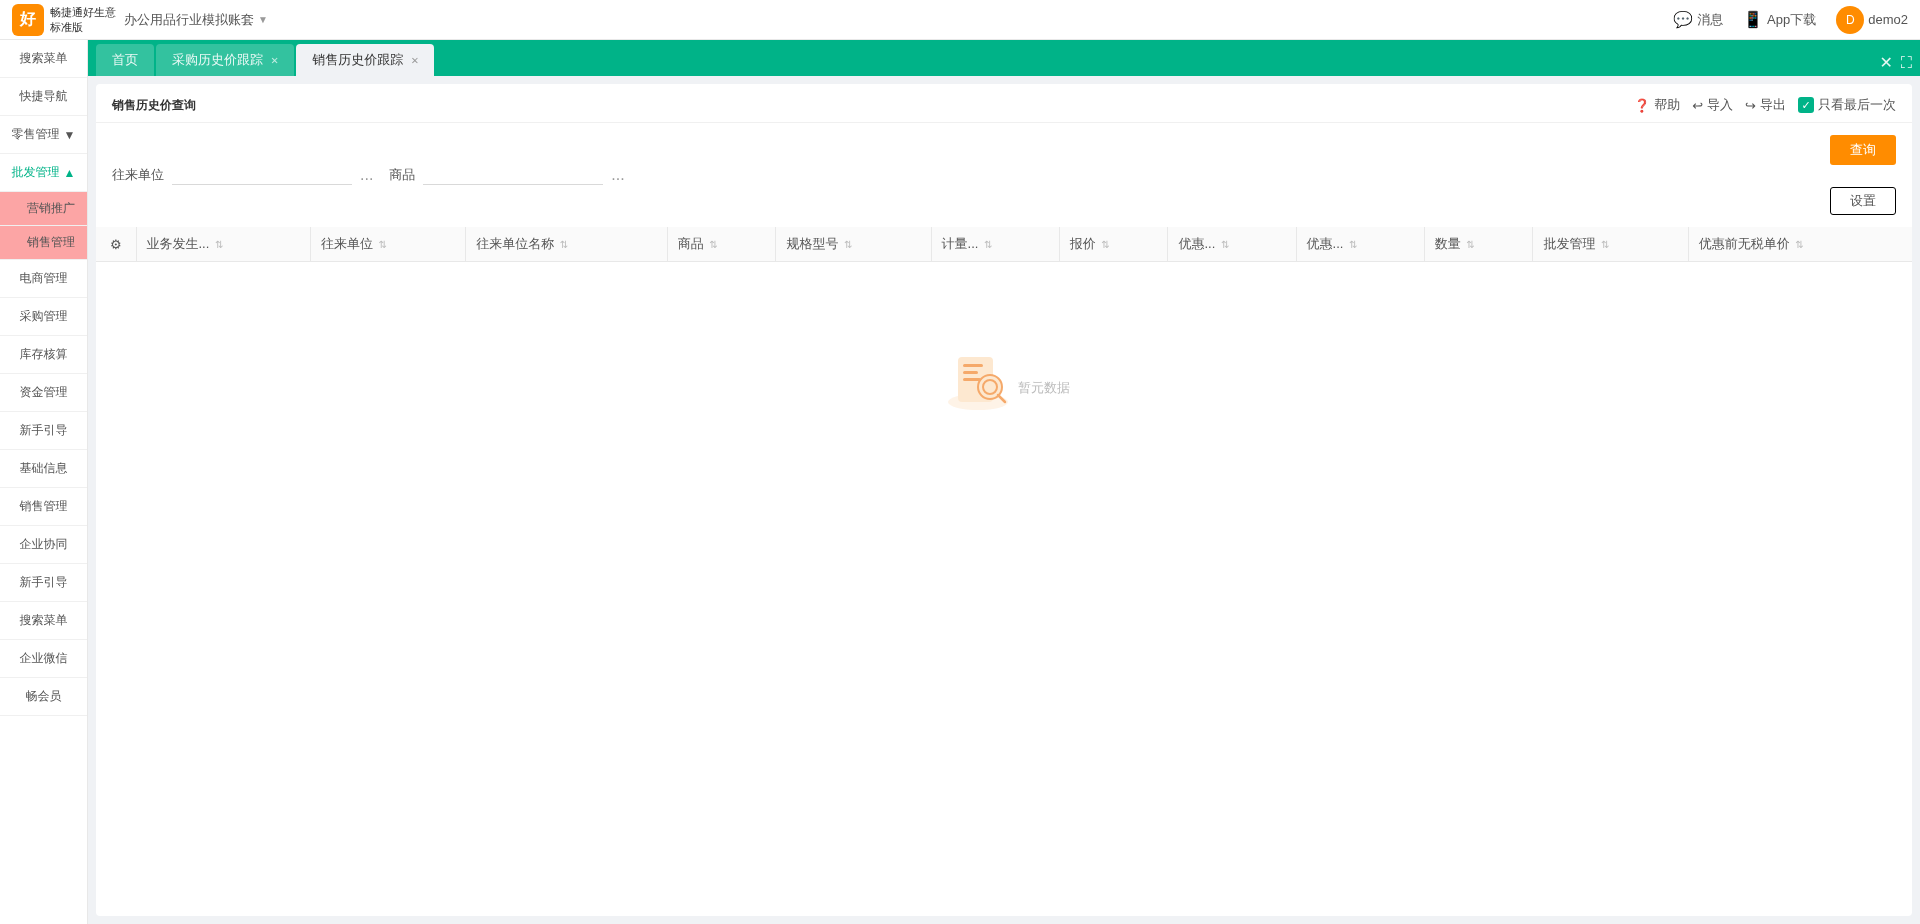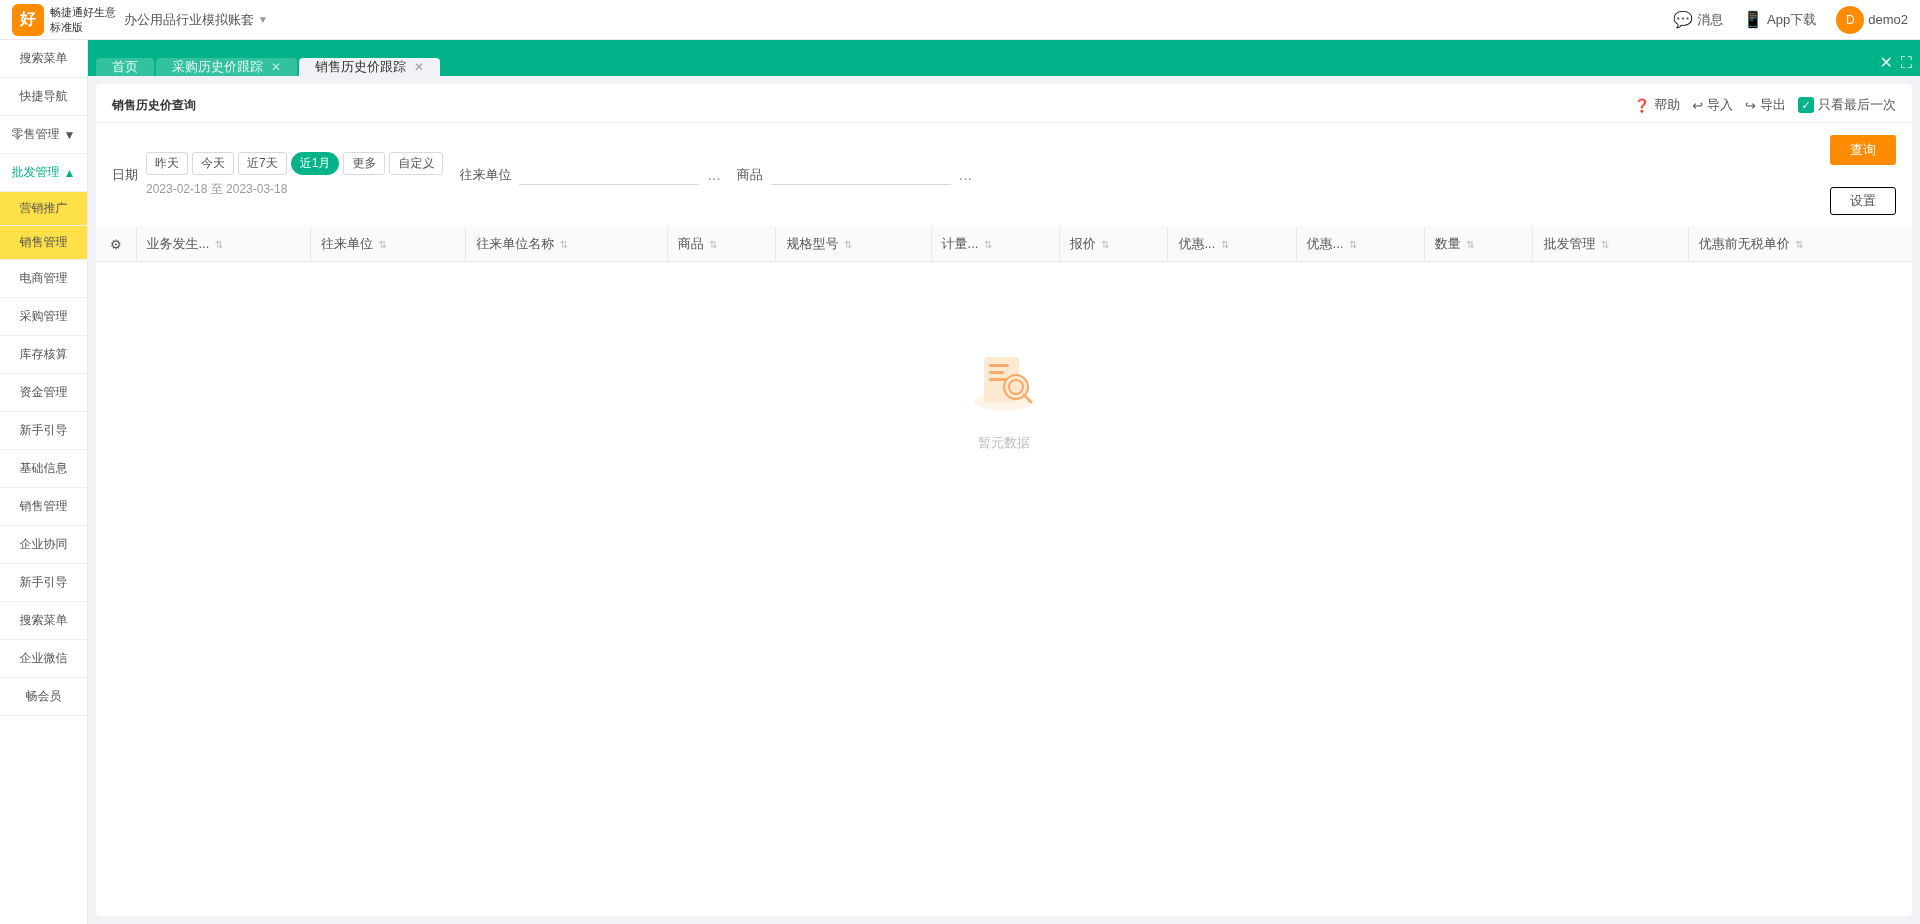--- a/index.html
+++ b/index.html
@@ -111,52 +111,53 @@
       gap: 4px;
     }
     .sidebar-item.expanded {
       color: #00b388;
     }
     .sidebar-sub-item {
       padding: 8px 12px;
       cursor: pointer;
       color: #555;
       font-size: 12px;
-      background: #fde047;
+      background: #fca5a5;
       border-bottom: 1px solid #f0f0f0;
-      text-align: center;
+      text-align: right;
     }
 
     
     .content-area {
       flex: 1;
       display: flex;
       flex-direction: column;
       overflow: hidden;
       background: #f0f2f5;
     }
     .tab-bar {
       height: 36px;
       background: #00b388;
       display: flex;
       align-items: flex-end;
       padding: 0 8px;
       gap: 2px;
     }
     .tab {
       height: 16px;
-      padding: 9px 16px;
+      padding: 16px 16px;
       border-radius: 4px 4px 0 0;
       display: flex;
       align-items: center;
       gap: 6px;
       font-size: 13px;
       cursor: pointer;
       background: rgba(255,255,255,0.2);
       color: rgba(255,255,255,0.9);
+      font-family: Liberation Mono, monospace;
     }
     .tab.active {
       background: #f0f2f5;
       color: #333;
     }
     .tab .close-btn {
       font-size: 12px;
       color: rgba(255,255,255,0.7);
       cursor: pointer;
       margin-left: 2px;
@@ -332,21 +333,21 @@
       user-select: none;
       cursor: pointer;
     }
     thead th:last-child { border-right: none; }
     thead th .sort-icons { font-size: 10px; color: #bbb; margin-left: 2px; }
     .gear-col { width: 40px; text-align: center; }
 
     
     .empty-state {
       display: flex;
-      flex-direction: column;
+      flex-direction: row;
       align-items: center;
       justify-content: center;
       padding: 80px 0;
       color: #bbb;
     }
     .empty-icon {
       width: 80px;
       height: 80px;
       margin-bottom: 12px;
     }
@@ -482,34 +483,20 @@
             <span>导出</span>
           </div>
           <div class="header-action-btn">
             <div class="checkbox-checked">✓</div>
             <span>只看最后一次</span>
           </div>
         </div>
       </div>
 
       <div class="filter-area">
-        <div class="filter-group">
-          <span class="filter-label">日期</span>
-          <div style="display:flex; flex-direction:column; gap:4px;">
-            <div class="date-buttons">
-              <button class="date-btn">昨天</button>
-              <button class="date-btn">今天</button>
-              <button class="date-btn">近7天</button>
-              <button class="date-btn active">近1月</button>
-              <button class="date-btn">更多</button>
-              <button class="date-btn">自定义</button>
-            </div>
-            <div class="date-range-text">2023-02-18 至 2023-03-18</div>
-          </div>
-        </div>
 
         <div class="filter-input-group">
           <span class="filter-label">往来单位</span>
           <input class="filter-input" type="text" style="">
           <span class="filter-dots">...</span>
         </div>
 
         <div class="filter-input-group">
           <span class="filter-label">商品</span>
           <input class="filter-input" type="text" style="">

